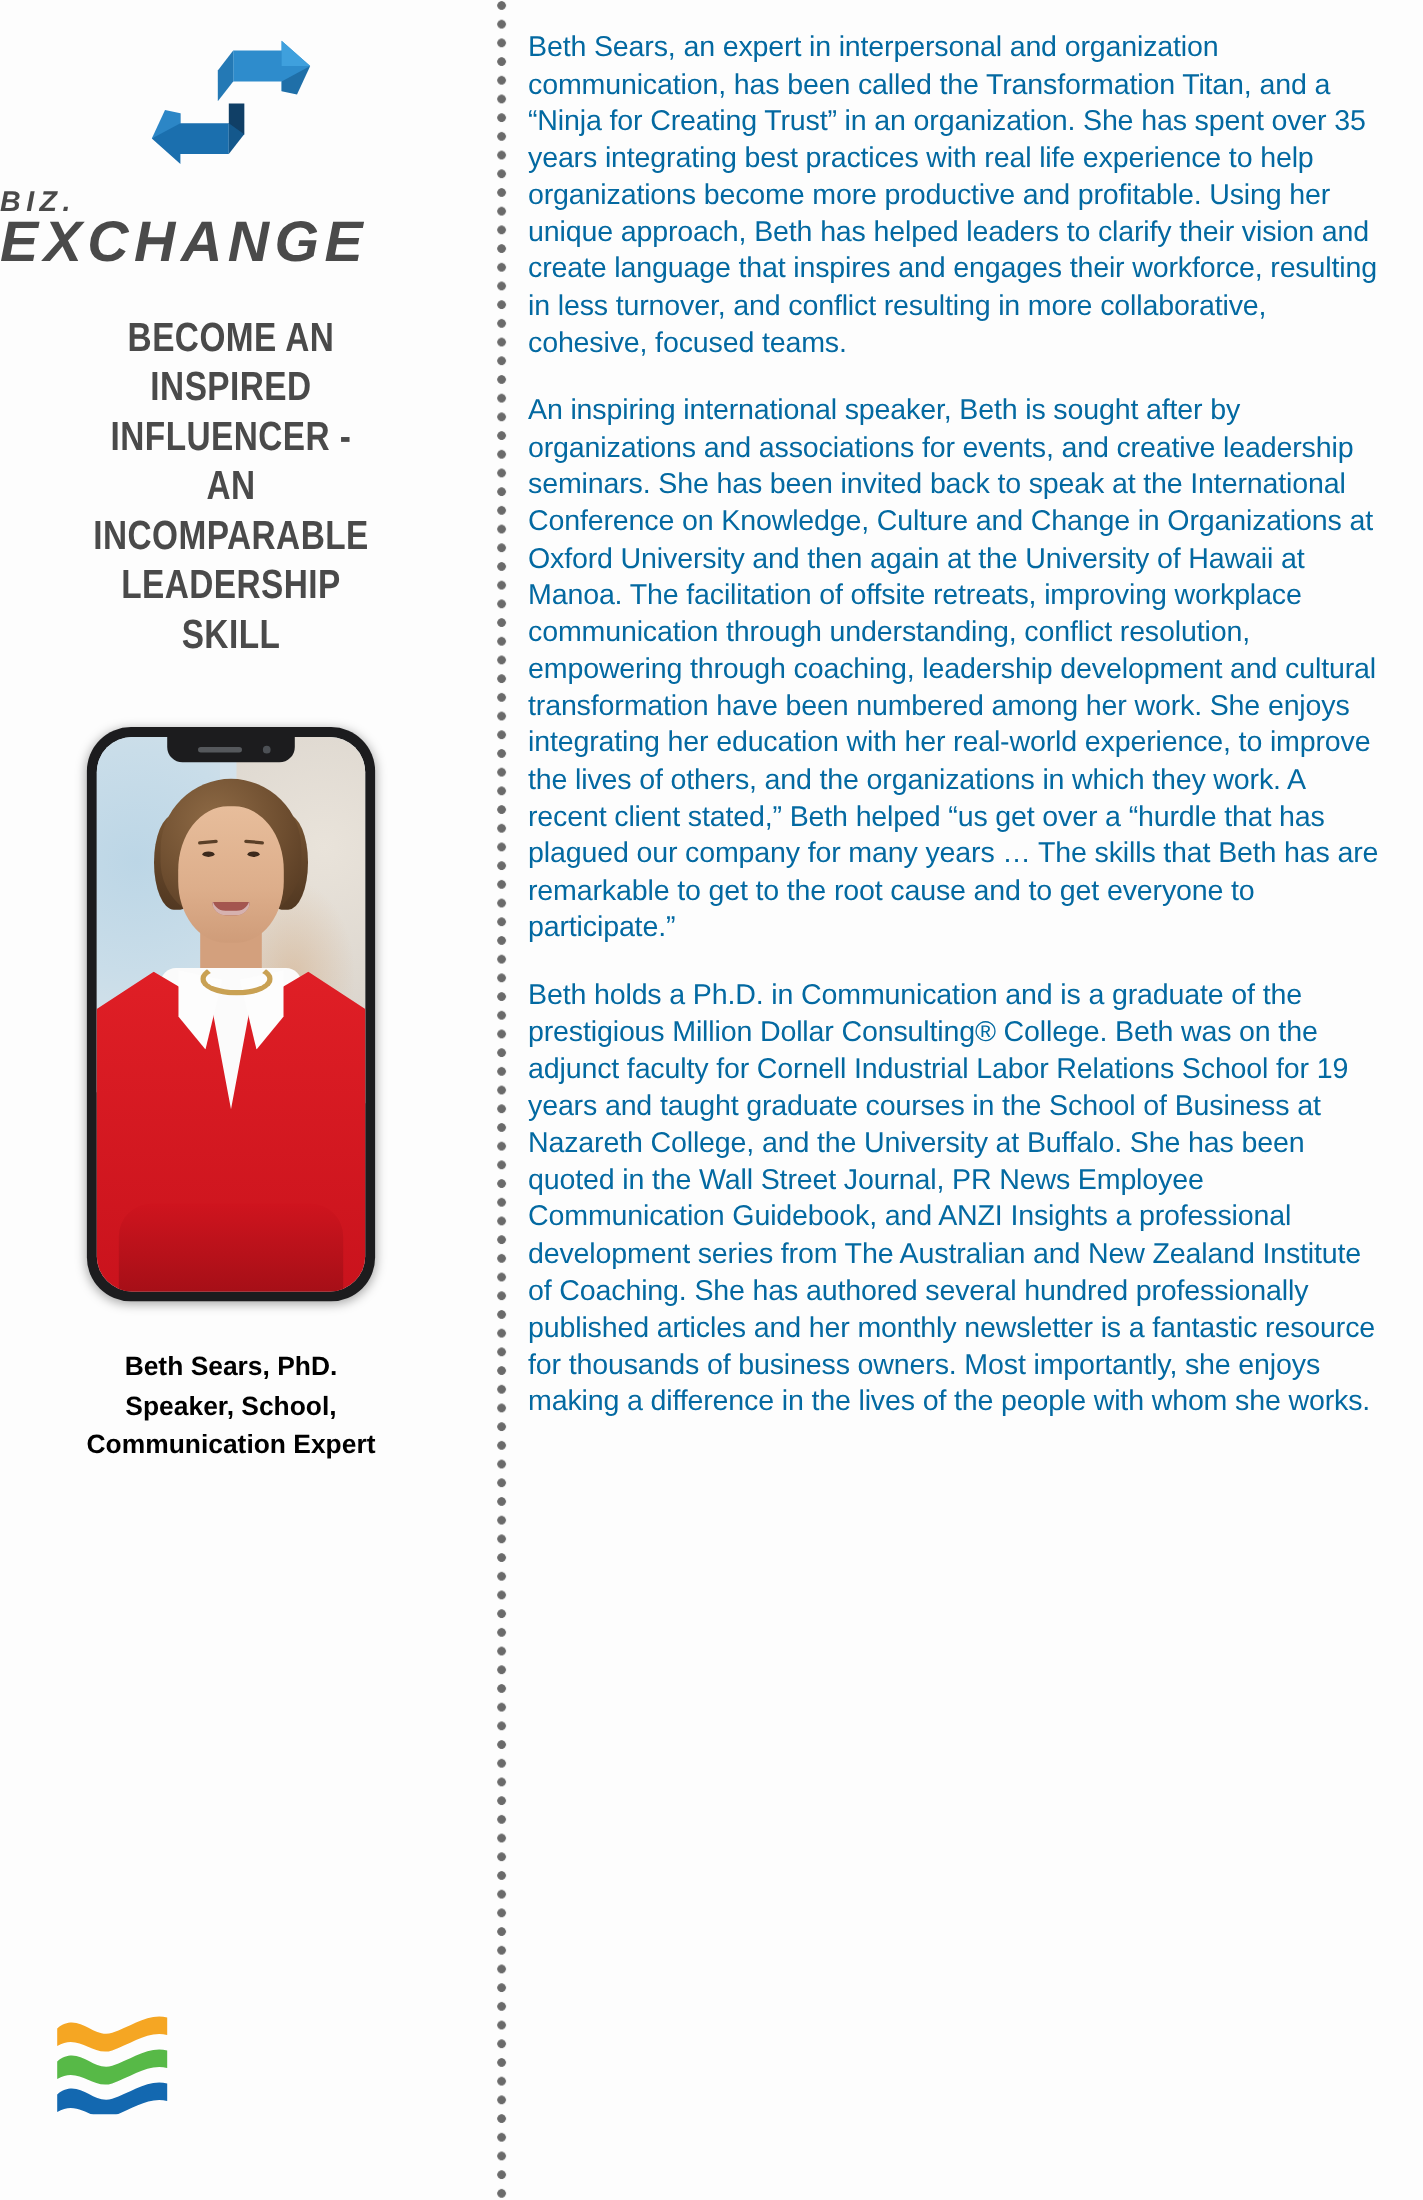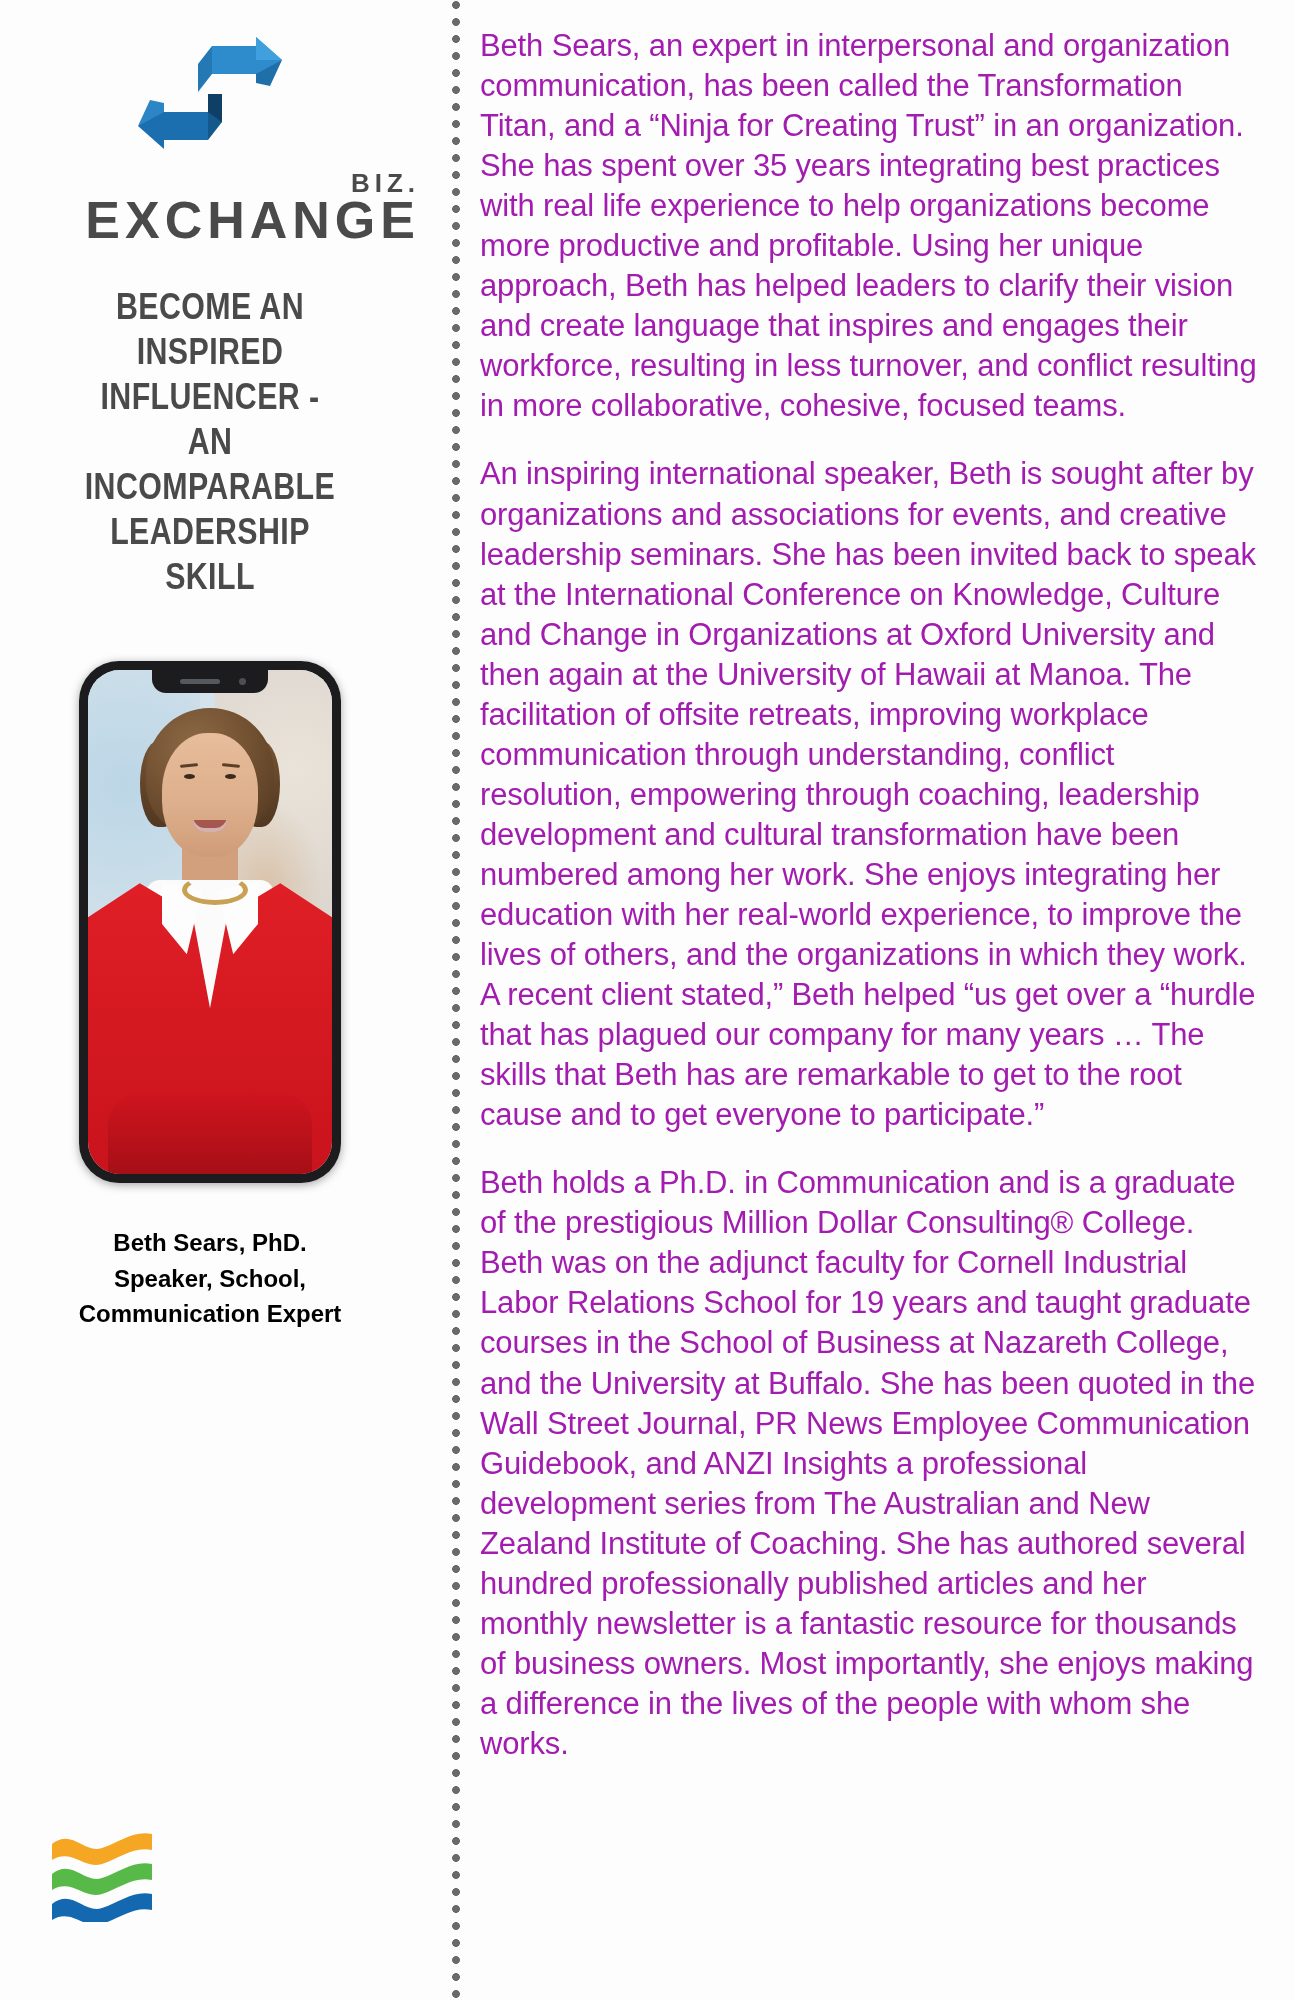--- a/index.html
+++ b/index.html
@@ -29,21 +29,22 @@
   .left-col {
     width: 420px;
     flex: 0 0 420px;
     position: relative;
     padding-top: 34px;
     box-sizing: border-box;
   }
 
   .brand-logo {
     width: 100%;
-    text-align: right;
+    text-align: left;
+    font-style: italic;
   }
   .arrows-wrap {
     width: 160px;
     height: 130px;
     margin: 0 auto;
     position: relative;
   }
   .brand-biz {
     font-family: "Liberation Sans", sans-serif;
     font-weight: bold;
@@ -259,23 +260,23 @@
 
   
   .right-col {
     flex: 1 1 auto;
     padding: 26px 36px 0 60px;
     box-sizing: border-box;
   }
   .bio p {
     margin: 0 0 28px 0;
     font-family: "Liberation Sans", sans-serif;
-    font-size: 31px;
+    font-size: 26px;
     line-height: 1.292;
-    color: #a21caf;
+    color: #0369a1;
     letter-spacing: -0.15px;
   }
   .bio p:last-child { margin-bottom: 0; }
 </style>
 </head>
 <body>
 
 <div class="page">
 
   <div class="left-col">

